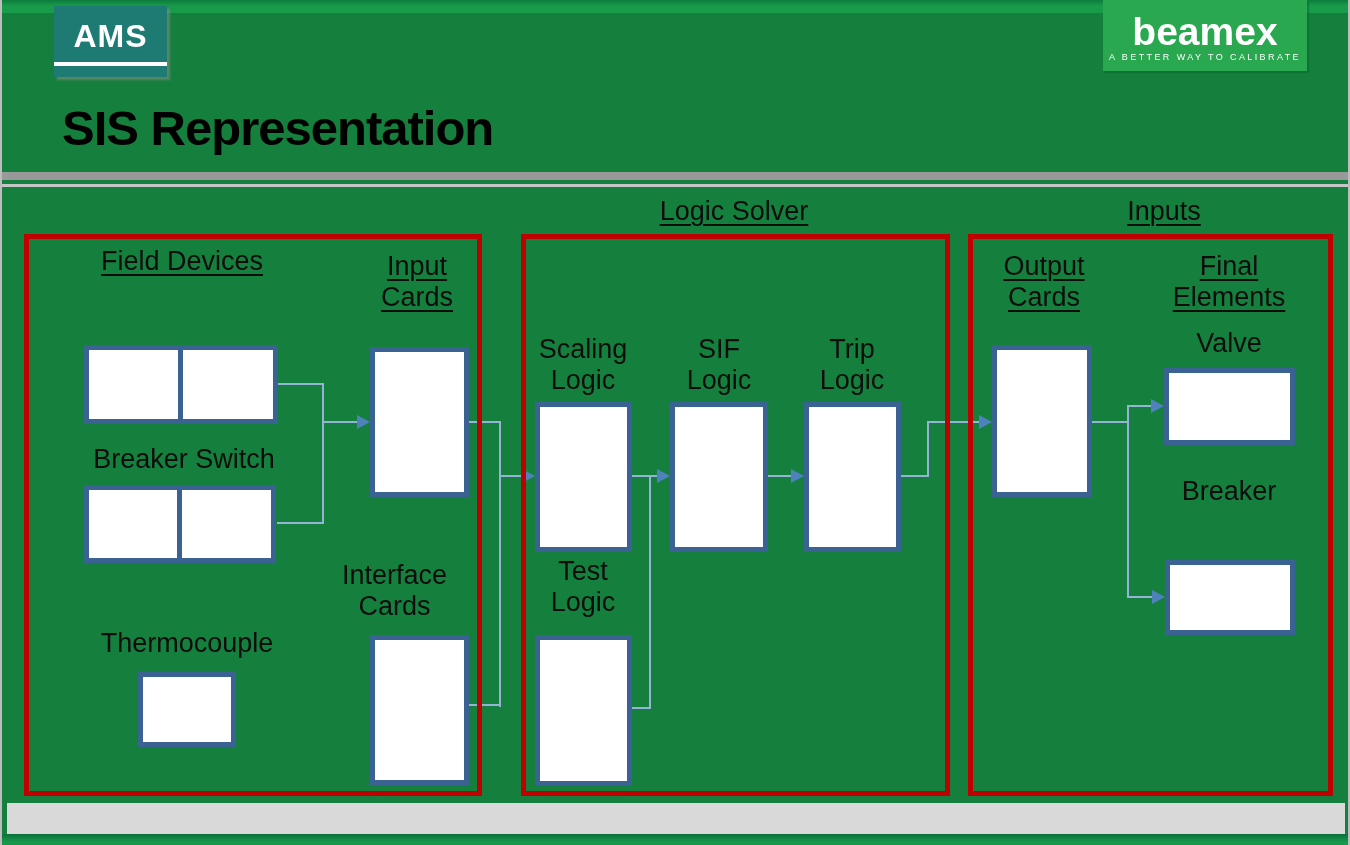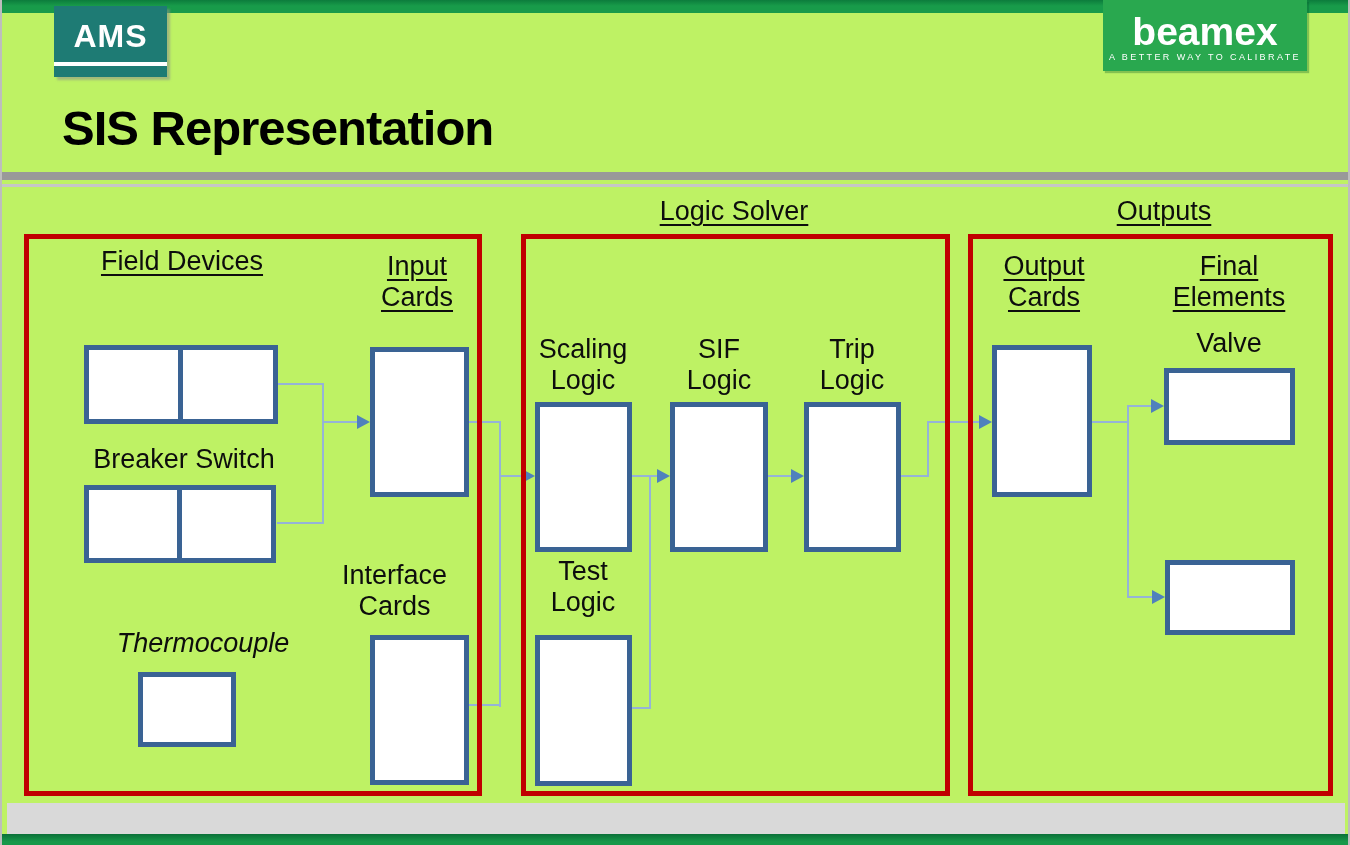--- a/index.html
+++ b/index.html
@@ -1,17 +1,17 @@
 <!DOCTYPE html>
 <html><head>
 <meta charset="utf-8">
 <style>
   html,body{margin:0;padding:0;background:#fff;}
   .slide{
-    position:relative;width:1350px;height:845px;background:#bef264;overflow:hidden;
+    position:relative;width:1350px;height:845px;background:#15803d;overflow:hidden;
     font-family:"Liberation Sans",sans-serif;color:#111;
     border-left:2px solid #bdbdbd;border-right:2px solid #bdbdbd;box-sizing:border-box;
   }
   
   .topbar{position:absolute;left:-2px;top:0;width:1352px;height:13px;
     background:linear-gradient(180deg,#0c7c3c 0%,#189b4a 45%,#189b4a 100%);}
   .ams{position:absolute;left:52px;top:6px;width:113px;height:71px;background:#1e7b74;
     box-shadow:3px 3px 2px rgba(140,140,140,.55);}
   .ams-text{position:absolute;left:0;right:0;top:12px;text-align:center;color:#fff;
     font-size:32px;font-weight:bold;letter-spacing:1px;}
@@ -55,33 +55,33 @@
   </div>
   <div class="beamex">
     <div class="beamex-text">beamex</div>
     <div class="beamex-tagline">A BETTER WAY TO CALIBRATE</div>
   </div>
   <h1 class="title">SIS Representation</h1>
   <div class="rule-thick"></div>
   <div class="rule-thin"></div>
 
   <div class="lbl u" style="left:607px;top:196px;width:250px;">Logic Solver</div>
-  <div class="lbl u" style="left:1062px;top:196px;width:200px;">Outputs</div>
+  <div class="lbl u" style="left:1062px;top:196px;width:200px;">Inputs</div>
 
   <div class="redbox" style="left:22px;top:234px;width:458px;height:562px;"></div>
   <div class="redbox" style="left:519px;top:234px;width:429px;height:562px;"></div>
   <div class="redbox" style="left:966px;top:234px;width:365px;height:562px;"></div>
 
   <div class="lbl u" style="left:80px;top:246px;width:200px;">Field Devices</div>
   <div class="lbl line2" style="left:355px;top:251px;width:120px;">
     <span class="u">Input</span>
     <span class="u">Cards</span>
   </div>
   <div class="lbl" style="left:32px;top:444px;width:300px;">Breaker Switch</div>
-  <div class="lbl" style="left:101px;top:628px;width:200px;font-style:italic;">Thermocouple</div>
+  <div class="lbl" style="left:85px;top:628px;width:200px;">Thermocouple</div>
   <div class="lbl line2" style="left:330px;top:560px;width:125px;">
     <span>Interface</span>
     <span>Cards</span>
   </div>
 
   <div class="node" style="left:82px;top:345px;width:194px;height:79px;">
     <div class="split"></div>
   </div>
   <div class="node" style="left:82px;top:485px;width:192px;height:78px;">
     <div class="split"></div>
@@ -115,20 +115,21 @@
   <div class="lbl line2" style="left:982px;top:251px;width:120px;text-align:center;">
     <span class="u">Output</span>
     <span class="u">Cards</span>
   </div>
   <div class="lbl line2" style="left:1157px;top:251px;width:140px;">
     <span class="u">Final</span>
     <span class="u">Elements</span>
   </div>
   <div class="lbl" style="left:1167px;top:328px;width:120px;">Valve</div>
   <div class="lbl line2 cb-lines" style="left:1167px;top:472px;width:120px;">
+    <span>Breaker</span>
   </div>
 
   <div class="node" style="left:990px;top:345px;width:100px;height:152px;"></div>
   <div class="node" style="left:1162px;top:368px;width:131px;height:77px;"></div>
   <div class="node" style="left:1163px;top:560px;width:130px;height:75px;"></div>
 
   <div class="hline" style="left:275px;top:383px;width:47px;"></div>
   <div class="hline" style="left:275px;top:522px;width:47px;"></div>
   <div class="vline" style="left:320px;top:383px;height:141px;"></div>
   <div class="hline" style="left:322px;top:421px;width:36px;"></div>

